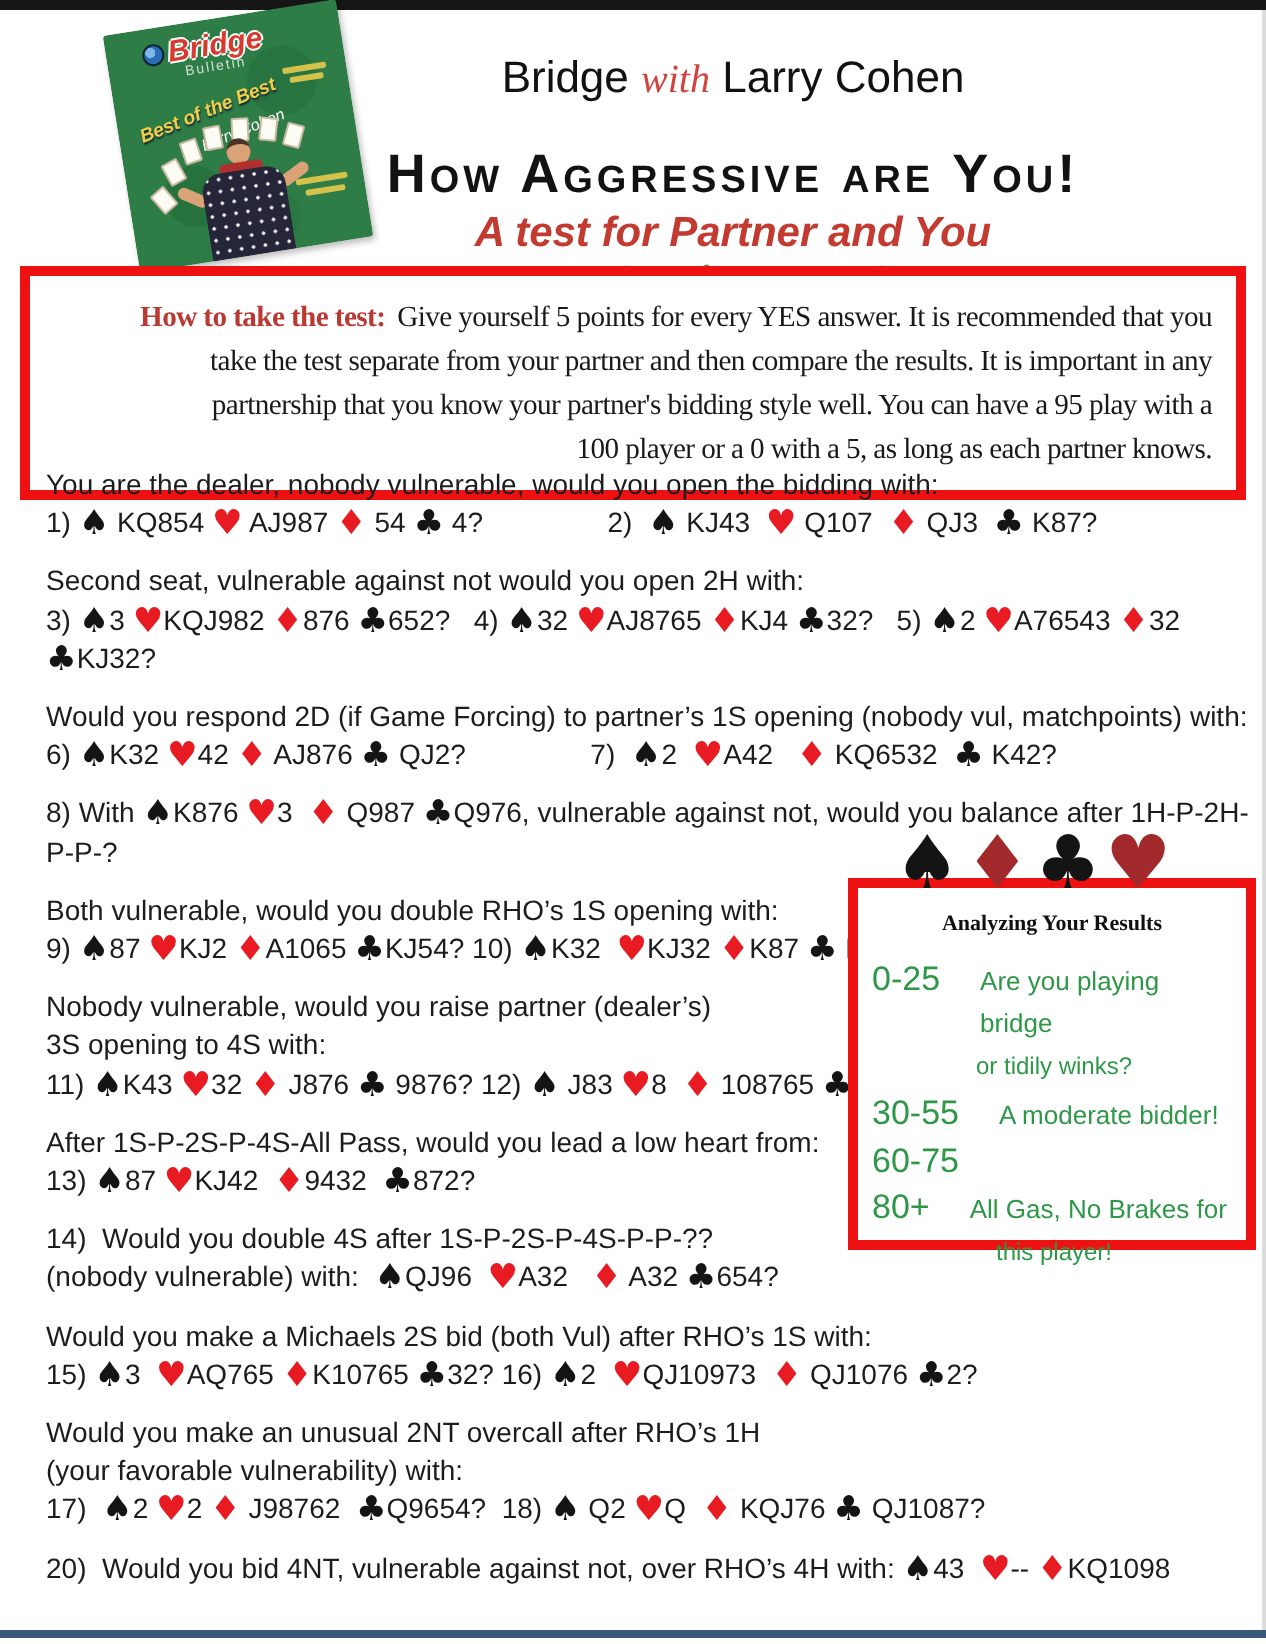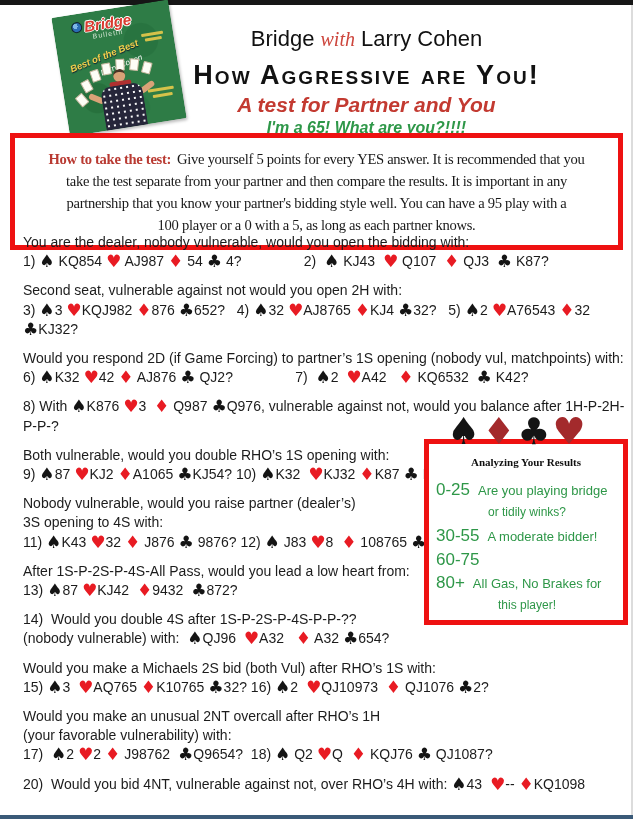--- a/index.html
+++ b/index.html
@@ -41,27 +41,27 @@
            background:radial-gradient(circle,#ffffff 0.7px,transparent 1px) 0 0/6px 6px,#26263a;}
   .bk-arm{position:absolute;width:16px;height:6px;background:#d9a277;border-radius:3px;}
   .bk-arm.l{left:24px;top:84px;transform:rotate(32deg);}
   .bk-arm.r{left:76px;top:80px;transform:rotate(-28deg);}
   .bk-bar{position:absolute;height:2.5px;background:var(--cover-yellow);border-radius:1px;opacity:.85;}
 
   
   .header{position:absolute;left:110px;top:26px;width:513px;text-align:center;}
   .byline{font-size:22px;color:#111;}
   .byline .with{font-family:Liberation Serif, serif;font-style:italic;font-size:20px;color:var(--script-red);}
-  .title{margin-top:8px;font-size:27px;font-weight:600;font-variant:small-caps;letter-spacing:2px;color:#121212;}
+  .title{margin-top:20px;font-size:27px;font-weight:600;font-variant:small-caps;letter-spacing:2px;color:#121212;}
   .subtitle{margin-top:2px;font-size:21px;font-style:italic;font-weight:bold;color:var(--heading-red);}
   .tagline{margin-top:2px;font-size:16px;font-style:italic;font-weight:bold;color:var(--green);}
 
   
   .instr{position:absolute;left:10px;top:133px;width:613px;border:5px solid var(--accent-red);
-         background:#fff;padding:10px 12px 9px 12px;text-align:center;
+         background:#fff;padding:10px 12px 9px 12px;text-align:right;
          font-family:"Liberation Serif",serif;font-size:14.6px;letter-spacing:-0.3px;line-height:22px;color:#191919;}
   .instr-lead{color:var(--lead-red);font-weight:bold;margin-right:6px;}
 
   
   .questions{position:absolute;left:11px;top:233px;width:618px;font-size:14px;line-height:19.2px;}
   .qblock{margin-bottom:10px;}
   .qline{white-space:pre-wrap;padding-left:12px;}
   .suit{font-family:"DejaVu Sans",sans-serif;font-size:1.22em;line-height:1;vertical-align:-1px;}
   .suit.red{color:var(--suit-red);}
   .suit.black{color:var(--suit-black);}
@@ -69,21 +69,21 @@
   
   .results{position:absolute;left:424px;top:439px;width:204px;height:186px;border:5px solid var(--accent-red);
            background:#fff;z-index:2;}
   .r-suits{position:absolute;left:18px;top:-31px;font-family:"DejaVu Sans",sans-serif;font-size:37px;line-height:1;}
   .big-suit{margin-right:2px;}
   .big-suit.black{color:var(--suit-black);}
   .big-suit.darkred{color:var(--dark-red);}
   .r-title{margin-top:12px;text-align:center;font-family:"Liberation Serif",serif;
            font-size:11px;font-weight:bold;color:#101010;}
   .r-entries{margin-top:11px;padding:0 5px 0 7px;color:var(--green);}
-  .entry-row{display:flex;align-items:baseline;gap:8px;line-height:21px;margin-bottom:2px;}
+  .entry-row{display:flex;align-items:baseline;gap:20px;line-height:21px;margin-bottom:2px;}
   .score{font-size:17px;flex:0 0 auto;}
   .etext{font-size:13px;}
   .cont{text-align:center;font-size:12px;line-height:19px;margin-bottom:3px;}
 </style>
 </head>
 <body>
 
 <div class="page">
   <div class="topbar"></div>
 

